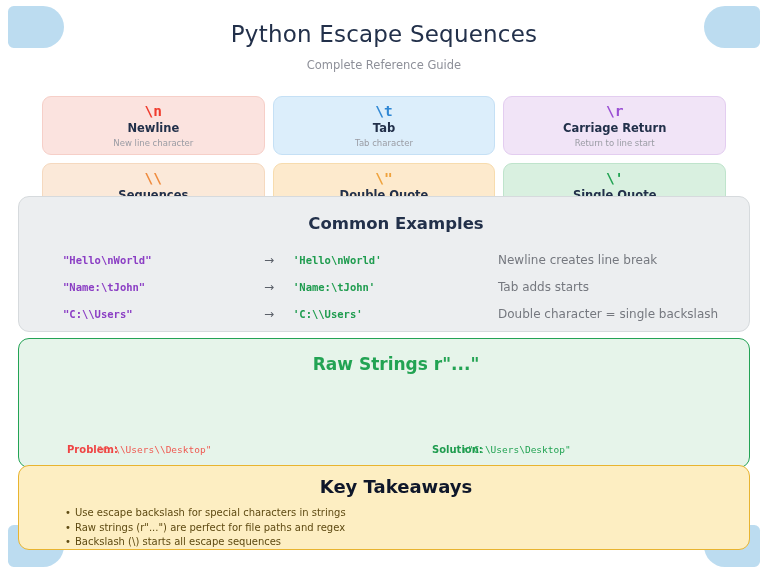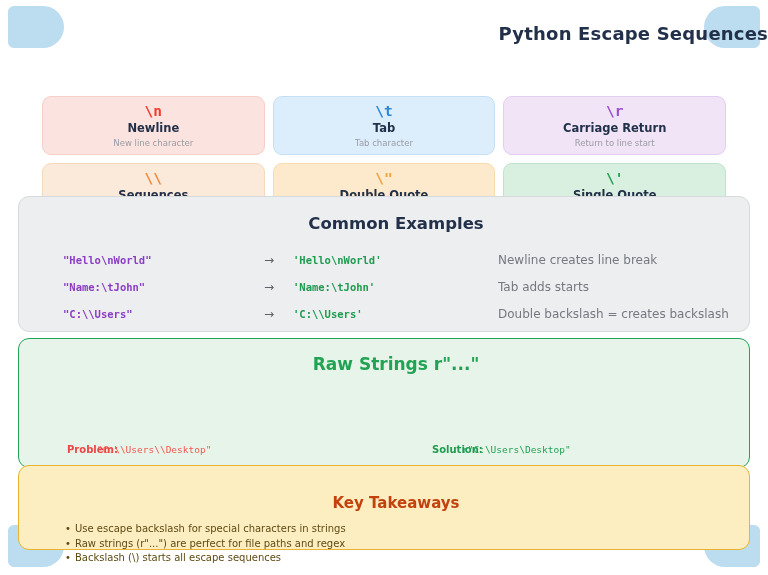--- a/index.html
+++ b/index.html
@@ -25,22 +25,22 @@
     height: 42px;
   }
   .blob-tl { left: 8px;  top: 6px;   border-radius: 6px 22px 22px 6px; }
   .blob-tr { right: 8px; top: 6px;   border-radius: 22px 6px 6px 22px; }
   .blob-bl { left: 8px;  bottom: 8px; border-radius: 6px 22px 22px 6px; }
   .blob-br { right: 8px; bottom: 8px; border-radius: 22px 6px 6px 22px; }
 
   
   .header { position: absolute; left: 0; right: 0; top: 18px; text-align: center; }
   .title {
-    font-size: 18px; font-weight: bold; color: #22304a;
-    letter-spacing: .2px; line-height: 32px; text-align: right;
+    font-size: 23px; font-weight: normal; color: #22304a;
+    letter-spacing: .2px; line-height: 32px;
   }
   .subtitle {
     font-size: 11.5px; color: #8e9099; margin-top: 7px; line-height: 16px;
   }
 
   
   .cards { position: absolute; left: 42px; top: 96px; width: 684px; }
   .card-row { display: flex; gap: 8px; margin-bottom: 8px; }
   .card {
     flex: 1 1 0; height: 59px; border-radius: 9px;
@@ -109,41 +109,42 @@
   }
   .raw-code.problem { color: #ef5a52; }
   .raw-code.solution { color: #22a353; }
 
   
   #takeaways {
     left: 18px; top: 465px; width: 732px; height: 85px;
     background: #fdeec2; border: 1.5px solid #e8b430;
   }
   #takeaways .panel-title {
-    font-size: 15px; color: #c2410c; margin-top: 27px; line-height: 20px;
+    font-size: 18px; color: #0f172a; margin-top: 11px; line-height: 20px;
   }
   .tk-list { margin-top: 9px; padding-left: 46px; }
   .tk-item {
     font-size: 10px; color: #5e4a12; line-height: 14.5px;
     display: flex; align-items: flex-start;
   }
   .tk-bullet { width: 10px; flex: 0 0 10px; }
 </style>
 </head>
 <body>
 
 <div id="stage">
 
   <div class="blob blob-tl"></div>
   <div class="blob blob-tr"></div>
   <div class="blob blob-bl"></div>
   <div class="blob blob-br"></div>
 
   <div class="header">
     <div class="title">Python Escape Sequences</div>
+    <div class="subtitle">Complete Reference Guide</div>
   </div>
 
   <div class="cards">
     <div class="card-row" id="row-top">
         <div class="card" style="background: rgb(251, 227, 223); border-color: rgb(246, 207, 200);">
           <div class="card-code" style="color: rgb(240, 60, 46);">\n</div>
           <div class="card-name">Newline</div>
           <div class="card-desc">New line character</div>
         </div>
         <div class="card" style="background: rgb(220, 238, 251); border-color: rgb(197, 224, 245);">
@@ -188,21 +189,21 @@
         <div class="ex-row">
           <div class="ex-in">"Name:\tJohn"</div>
           <div class="ex-arrow">→</div>
           <div class="ex-out">'Name:\tJohn'</div>
           <div class="ex-note">Tab adds starts</div>
         </div>
         <div class="ex-row">
           <div class="ex-in">"C:\\Users"</div>
           <div class="ex-arrow">→</div>
           <div class="ex-out">'C:\\Users'</div>
-          <div class="ex-note">Double backslash = creates backslash</div>
+          <div class="ex-note">Double character = single backslash</div>
         </div>
       </div>
   </div>
 
   <div class="panel" id="raw">
     <div class="panel-title">Raw Strings r"..."</div>
     <div class="raw-grid">
       <div class="raw-col" id="raw-problems">
           <div class="raw-line">
             <div class="raw-lbl problem">Problem:</div>

